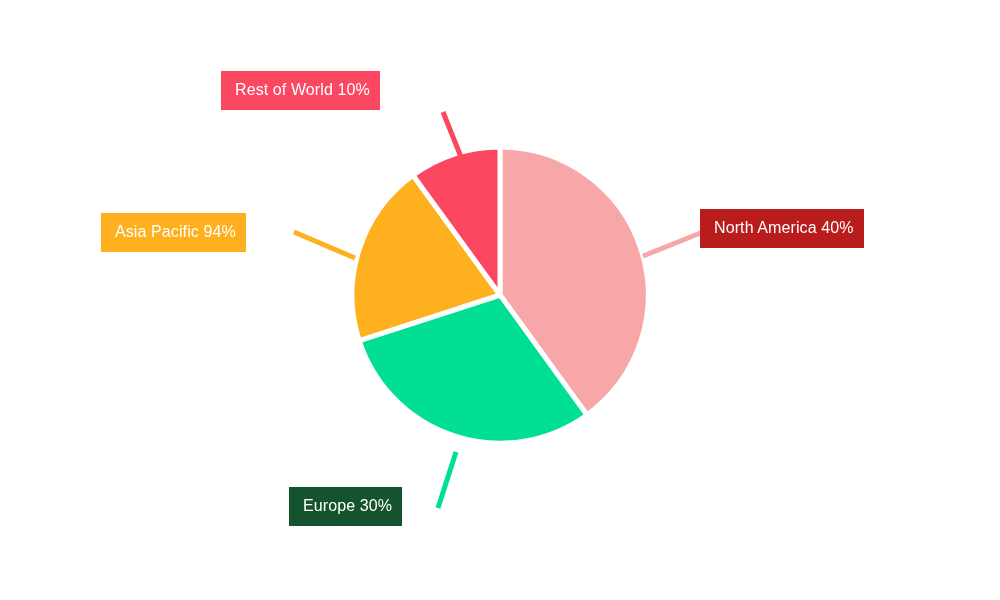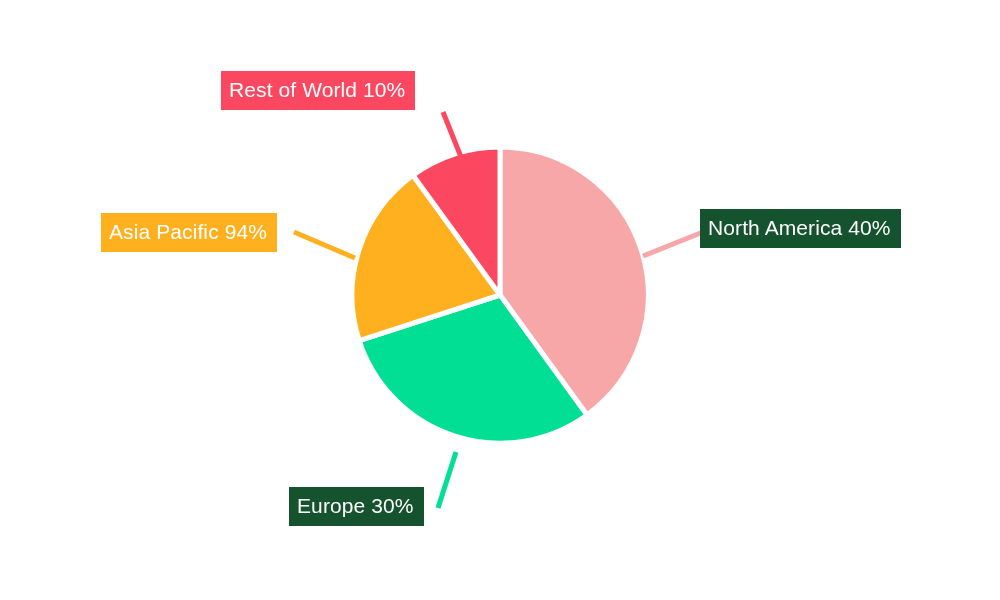--- a/index.html
+++ b/index.html
@@ -23,23 +23,23 @@
     top: 0;
     left: 0;
     width: 1000px;
     height: 600px;
   }
   .callout-label {
     position: absolute;
     display: flex;
     align-items: flex-end;
     box-sizing: border-box;
-    padding: 6px 10px 7px 8px;
+    padding: 6px 10px 7px 14px;
     color: #ffffff;
-    font-size: 21px;
+    font-size: 16px;
     line-height: 26px;
     white-space: nowrap;
     letter-spacing: 0.1px;
   }
   #label-north-america {
     left: 700px;
     top: 209px;
   }
   #label-europe {
     left: 289px;
@@ -68,21 +68,21 @@
     </g>
 
     <g>
       <path d="M 643 256 L 703 232" fill="none" stroke="#F7A7A7" stroke-width="5"></path>
       <path d="M 456 452 L 438 508" fill="none" stroke="#00DF93" stroke-width="5"></path>
       <path d="M 355 258 L 294 232" fill="none" stroke="#FFB01F" stroke-width="5"></path>
       <path d="M 465 167 L 443 112" fill="none" stroke="#FC4760" stroke-width="5"></path>
     </g>
   </svg>
 
-  <div class="callout-label" id="label-north-america" style="background:#14532d">
+  <div class="callout-label" id="label-north-america" style="background:#b91c1c">
     <span>North America 40%</span>
   </div>
 
   <div class="callout-label" id="label-europe" style="background:#14532d">
     <span>Europe 30%</span>
   </div>
 
   <div class="callout-label" id="label-asia-pacific" style="background:#FFB01F">
     <span>Asia Pacific 94%</span>
   </div>

